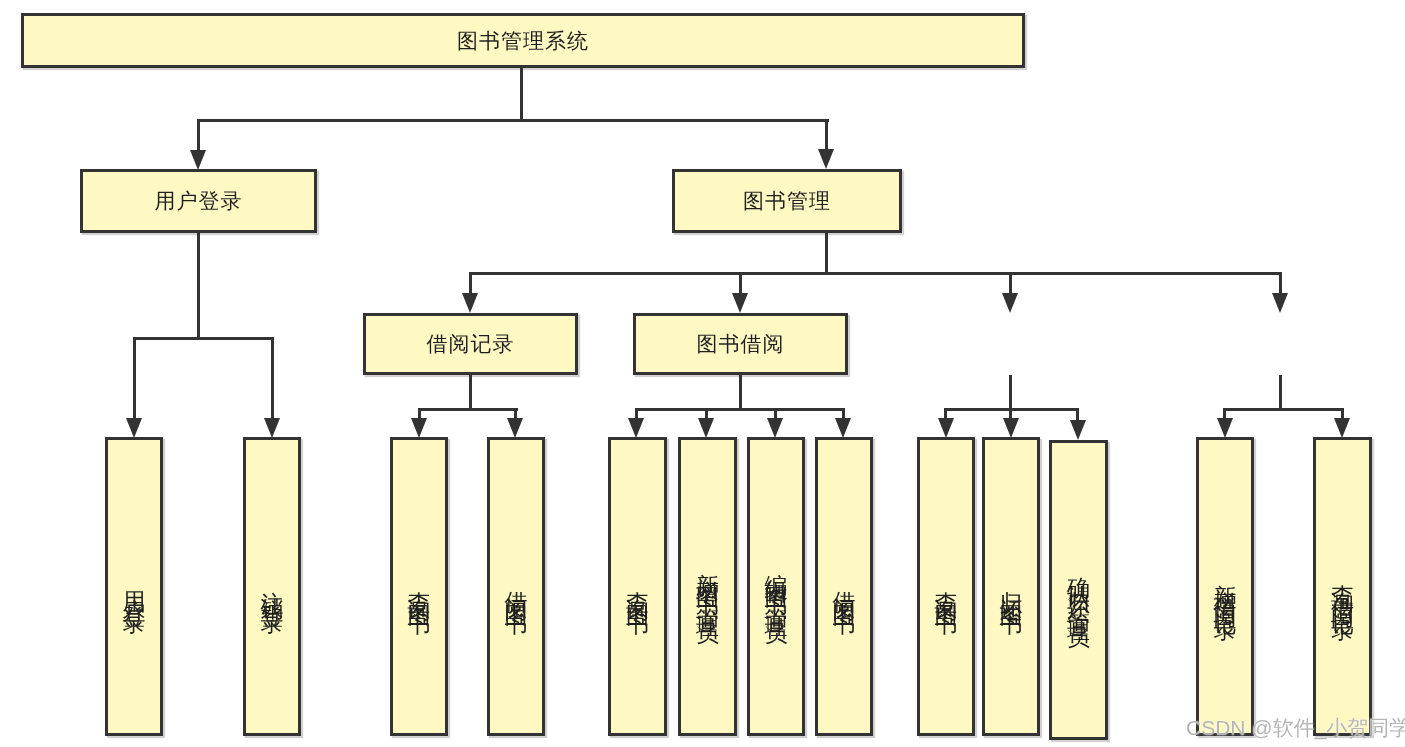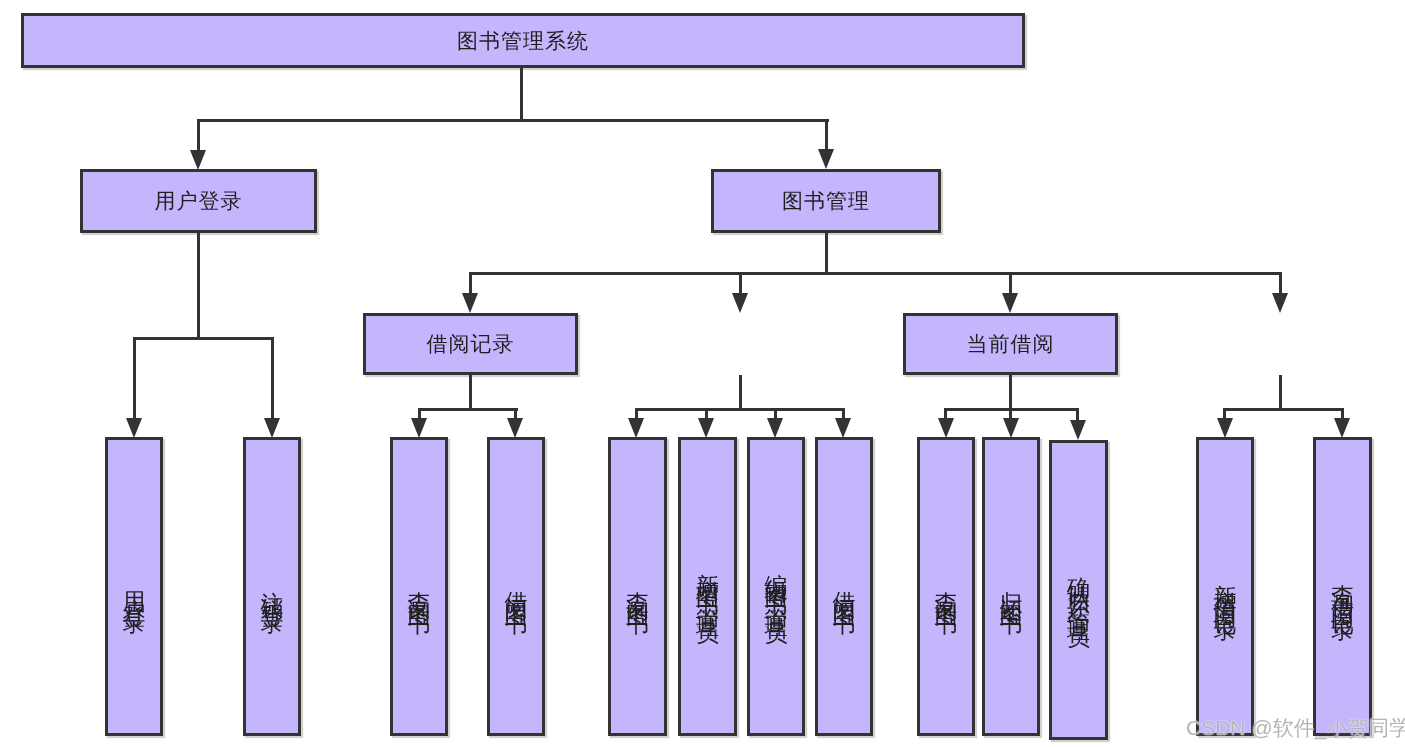--- a/index.html
+++ b/index.html
@@ -9,21 +9,21 @@
     --watermark:#b5b5b5;
   }
   html,body{margin:0;padding:0;background:var(--background);}
   #stage{
     position:relative;width:1405px;height:747px;overflow:hidden;
     background:var(--background);
     font-family:"Liberation Sans","DejaVu Sans",sans-serif;
     color:var(--text);
   }
   .box{
-    position:absolute;box-sizing:border-box;background:#c4b5fd;
+    position:absolute;box-sizing:border-box;background:#fef9c3;
     border:3px solid var(--line);
     box-shadow:2px 2px 1px rgba(0,0,0,.18);
     display:flex;align-items:center;justify-content:center;
   }
   .hbox span{font-size:21px;letter-spacing:1px;white-space:nowrap;}
   .vbox span{
     writing-mode:vertical-rl;
     font-size:23px;letter-spacing:7px;line-height:1;
     white-space:nowrap;
   }
@@ -46,32 +46,32 @@
 <div id="stage">
 
   <div class="box hbox" style="left:21px;top:13px;width:1004px;height:55px">
     <span>图书管理系统</span>
   </div>
 
   <div class="box hbox" style="left:80px;top:169px;width:237px;height:64px">
     <span>用户登录</span>
   </div>
 
-  <div class="box hbox" style="left:711px;top:169px;width:230px;height:64px">
+  <div class="box hbox" style="left:672px;top:169px;width:230px;height:64px">
     <span>图书管理</span>
   </div>
 
   <div class="box hbox" style="left:363px;top:313px;width:215px;height:62px">
     <span>借阅记录</span>
   </div>
 
+  <div class="box hbox" style="left:633px;top:313px;width:215px;height:62px">
+    <span>图书借阅</span>
+  </div>
 
-  <div class="box hbox" style="left:903px;top:313px;width:215px;height:62px">
-    <span>当前借阅</span>
-  </div>
 
 
   <div class="box vbox" style="left:105px;top:437px;width:58px;height:299px">
     <span>用户登录</span>
   </div>
   <div class="box vbox" style="left:243px;top:437px;width:58px;height:299px">
     <span>注销登录</span>
   </div>
 
   <div class="box vbox" style="left:390px;top:437px;width:58px;height:299px">

